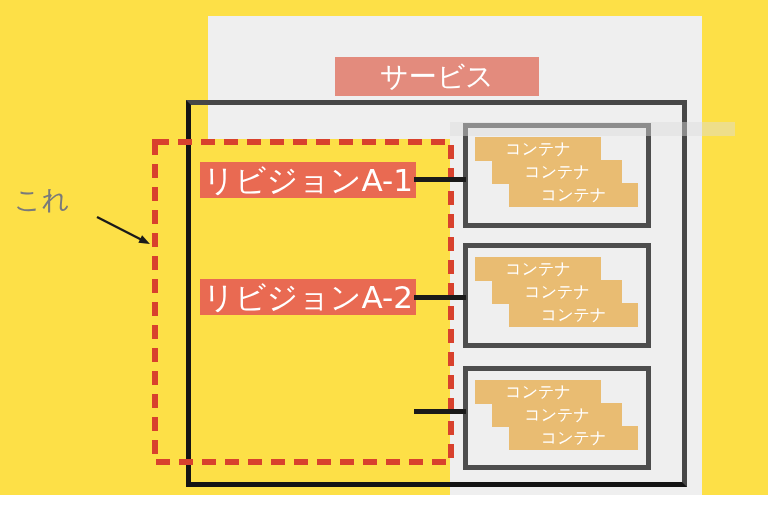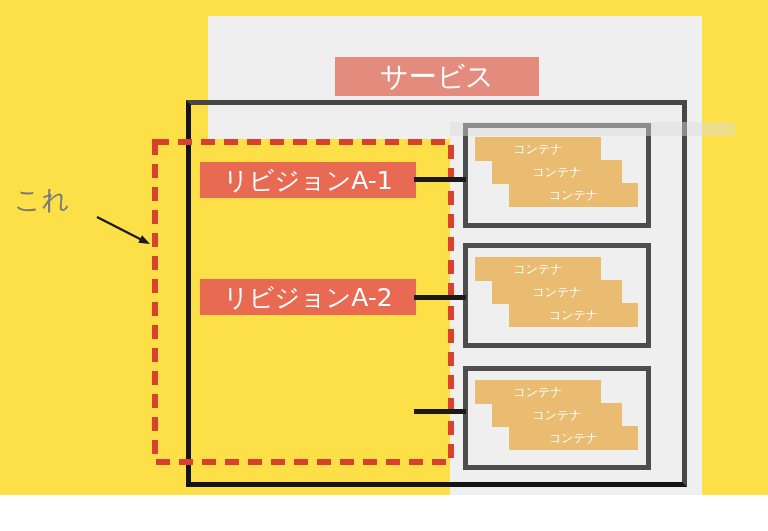--- a/index.html
+++ b/index.html
@@ -47,21 +47,21 @@
   }
 
   
   .dashed-box { left: 151px; top: 138px; z-index: 3; }
 
   
   .revision {
     left: 200px; width: 216px; height: 36px;
     background: var(--c-revision_bg, #e96a52);
     color: var(--c-label_text, #ffffff);
-    font-size: 25px; line-height: 1;
+    font-size: 31px; line-height: 1;
     display: flex; align-items: center; justify-content: center;
     z-index: 4; white-space: nowrap;
   }
   .rev1 { top: 162px; }
   .rev2 { top: 279px; }
   .rev3 { top: 393px; }
 
   
   .connector {
     left: 414px; width: 52px; height: 5px;
@@ -80,21 +80,21 @@
     z-index: 3;
   }
   .grp1 { top: 123px; }
   .grp2 { top: 243px; }
   .grp3 { top: 366px; height: 104px; }
 
   .ct-label {
     position: absolute; height: 24px;
     background: var(--c-container_bg, #e9bc72);
     color: var(--c-label_text, #ffffff);
-    font-size: 12px; line-height: 1;
+    font-size: 16px; line-height: 1;
     display: flex; align-items: center; justify-content: center;
     white-space: nowrap;
   }
   .ct1 { left: 7px;  top: 9px;  width: 126px; }
   .ct2 { left: 24px; top: 32px; width: 130px; }
   .ct3 { left: 41px; top: 55px; width: 129px; }
 
   
   .kore {
     left: 14px; top: 186px;

